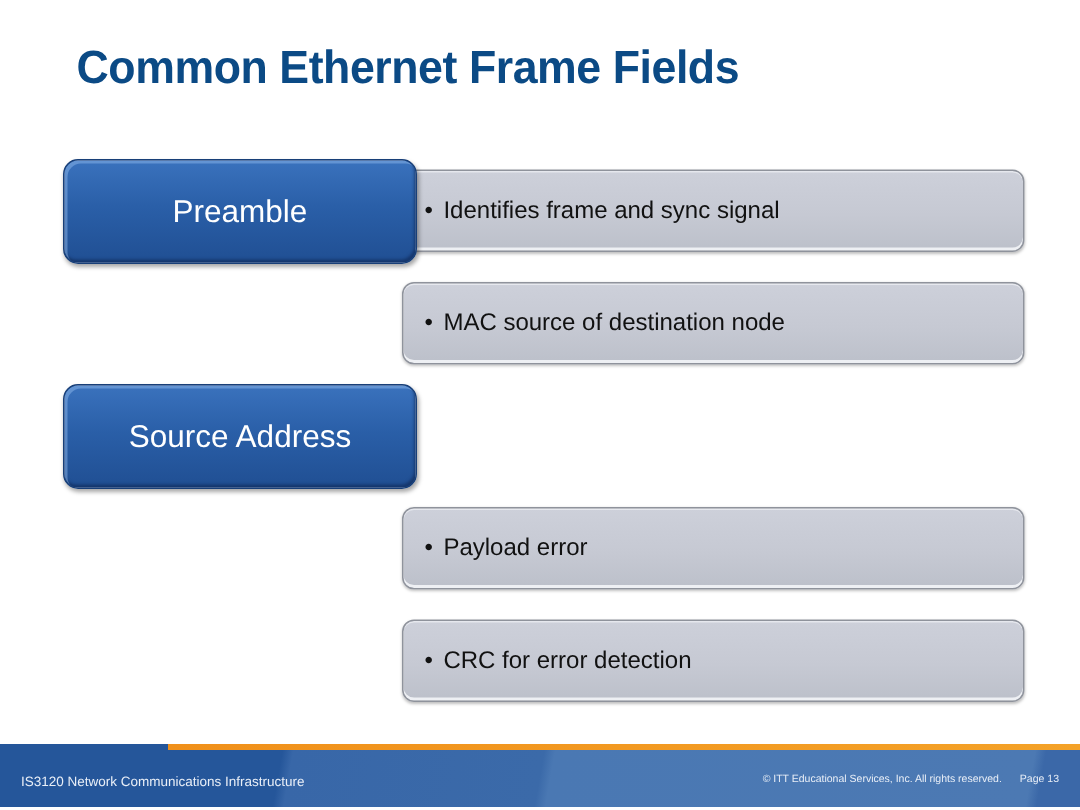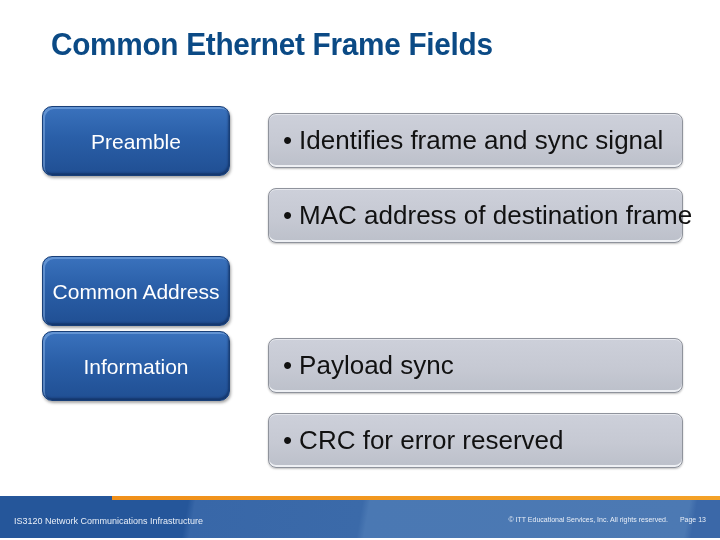--- a/index.html
+++ b/index.html
@@ -21,24 +21,24 @@
     .detail {
       position: absolute; left: 226px; top: 7px; width: 415px; height: 55px;
       border-radius: 8px;
       background: linear-gradient(to bottom, #cdd0da 0%, #c6c9d3 55%, #bcc0ca 100%);
       border: 1px solid #8f939c;
       box-shadow: inset 0 1px 0 #e6e8ee, inset 0 -2px 0 #eef0f4, 0 1px 2px rgba(0,0,0,0.25);
       box-sizing: border-box;
       display: flex; align-items: center;
       padding-left: 14px;
     }
-    .detail-text { font-size: 26px; color: #111111; white-space: nowrap; }
+    .detail-text { font-size: 16px; color: #111111; white-space: nowrap; }
     .bullet { display: inline-block; margin-right: 7px; }
     .label {
-      position: absolute; left: 0; top: 0; width: 188px; height: 70px;
+      position: absolute; left: 0; top: 0; width: 236px; height: 70px;
       border-radius: 10px;
       background: linear-gradient(to bottom, #3a72bd 0%, #2a5fa8 45%, #204f93 100%);
       border: 1px solid #183f78;
       box-shadow: inset 2px 2px 0 rgba(150,190,240,0.45), inset -1px -2px 2px rgba(10,30,70,0.5), 1px 2px 3px rgba(0,0,0,0.35);
       box-sizing: border-box;
       display: flex; align-items: center; justify-content: center;
       text-align: center; z-index: 2;
     }
     .label-text { font-size: 21px; color: #ffffff; line-height: 25px; white-space: pre-line; }
 
@@ -73,42 +73,39 @@
       <div class="detail">
         <span class="detail-text"><span class="bullet">•</span><span>Identifies frame and sync signal</span></span>
       </div>
       <div class="label">
         <span class="label-text">Preamble</span>
       </div>
     </div>
 
     <div class="row" style="top:181px">
       <div class="detail">
-        <span class="detail-text"><span class="bullet">•</span><span>MAC address of destination frame</span></span>
+        <span class="detail-text"><span class="bullet">•</span><span>MAC source of destination node</span></span>
       </div>
     </div>
 
     <div class="row" style="top:256px">
       <div class="label">
-        <span class="label-text">Common Address</span>
+        <span class="label-text">Source Address</span>
       </div>
     </div>
 
     <div class="row" style="top:331px">
       <div class="detail">
-        <span class="detail-text"><span class="bullet">•</span><span>Payload sync</span></span>
-      </div>
-      <div class="label">
-        <span class="label-text">Information</span>
+        <span class="detail-text"><span class="bullet">•</span><span>Payload error</span></span>
       </div>
     </div>
 
     <div class="row" style="top:406px">
       <div class="detail">
-        <span class="detail-text"><span class="bullet">•</span><span>CRC for error reserved</span></span>
+        <span class="detail-text"><span class="bullet">•</span><span>CRC for error detection</span></span>
       </div>
     </div>
   </div>
 
   <div class="footer">
     <div class="footer-band"></div>
     <div class="footer-orange"></div>
     <div class="footer-left">IS3120 Network Communications Infrastructure</div>
     <div class="footer-right">
       <span>© ITT Educational Services, Inc. All rights reserved.</span><span class="page">Page 13</span>

